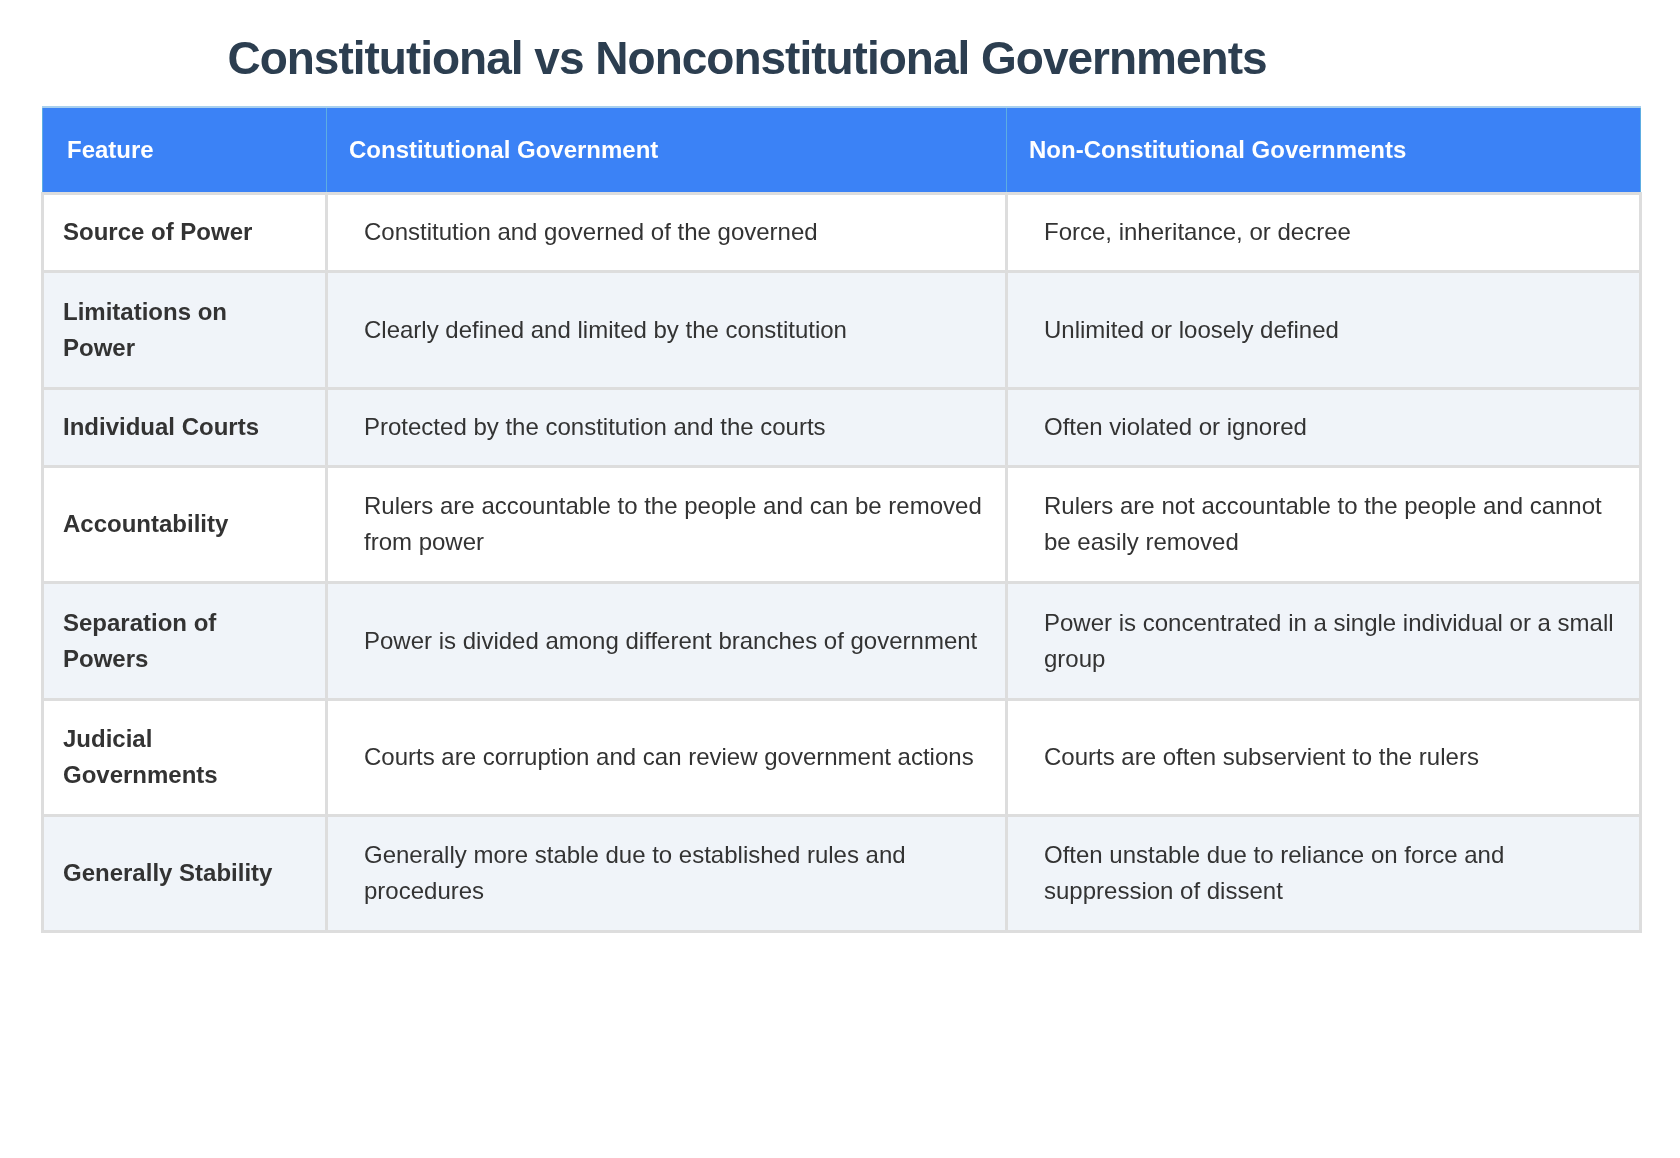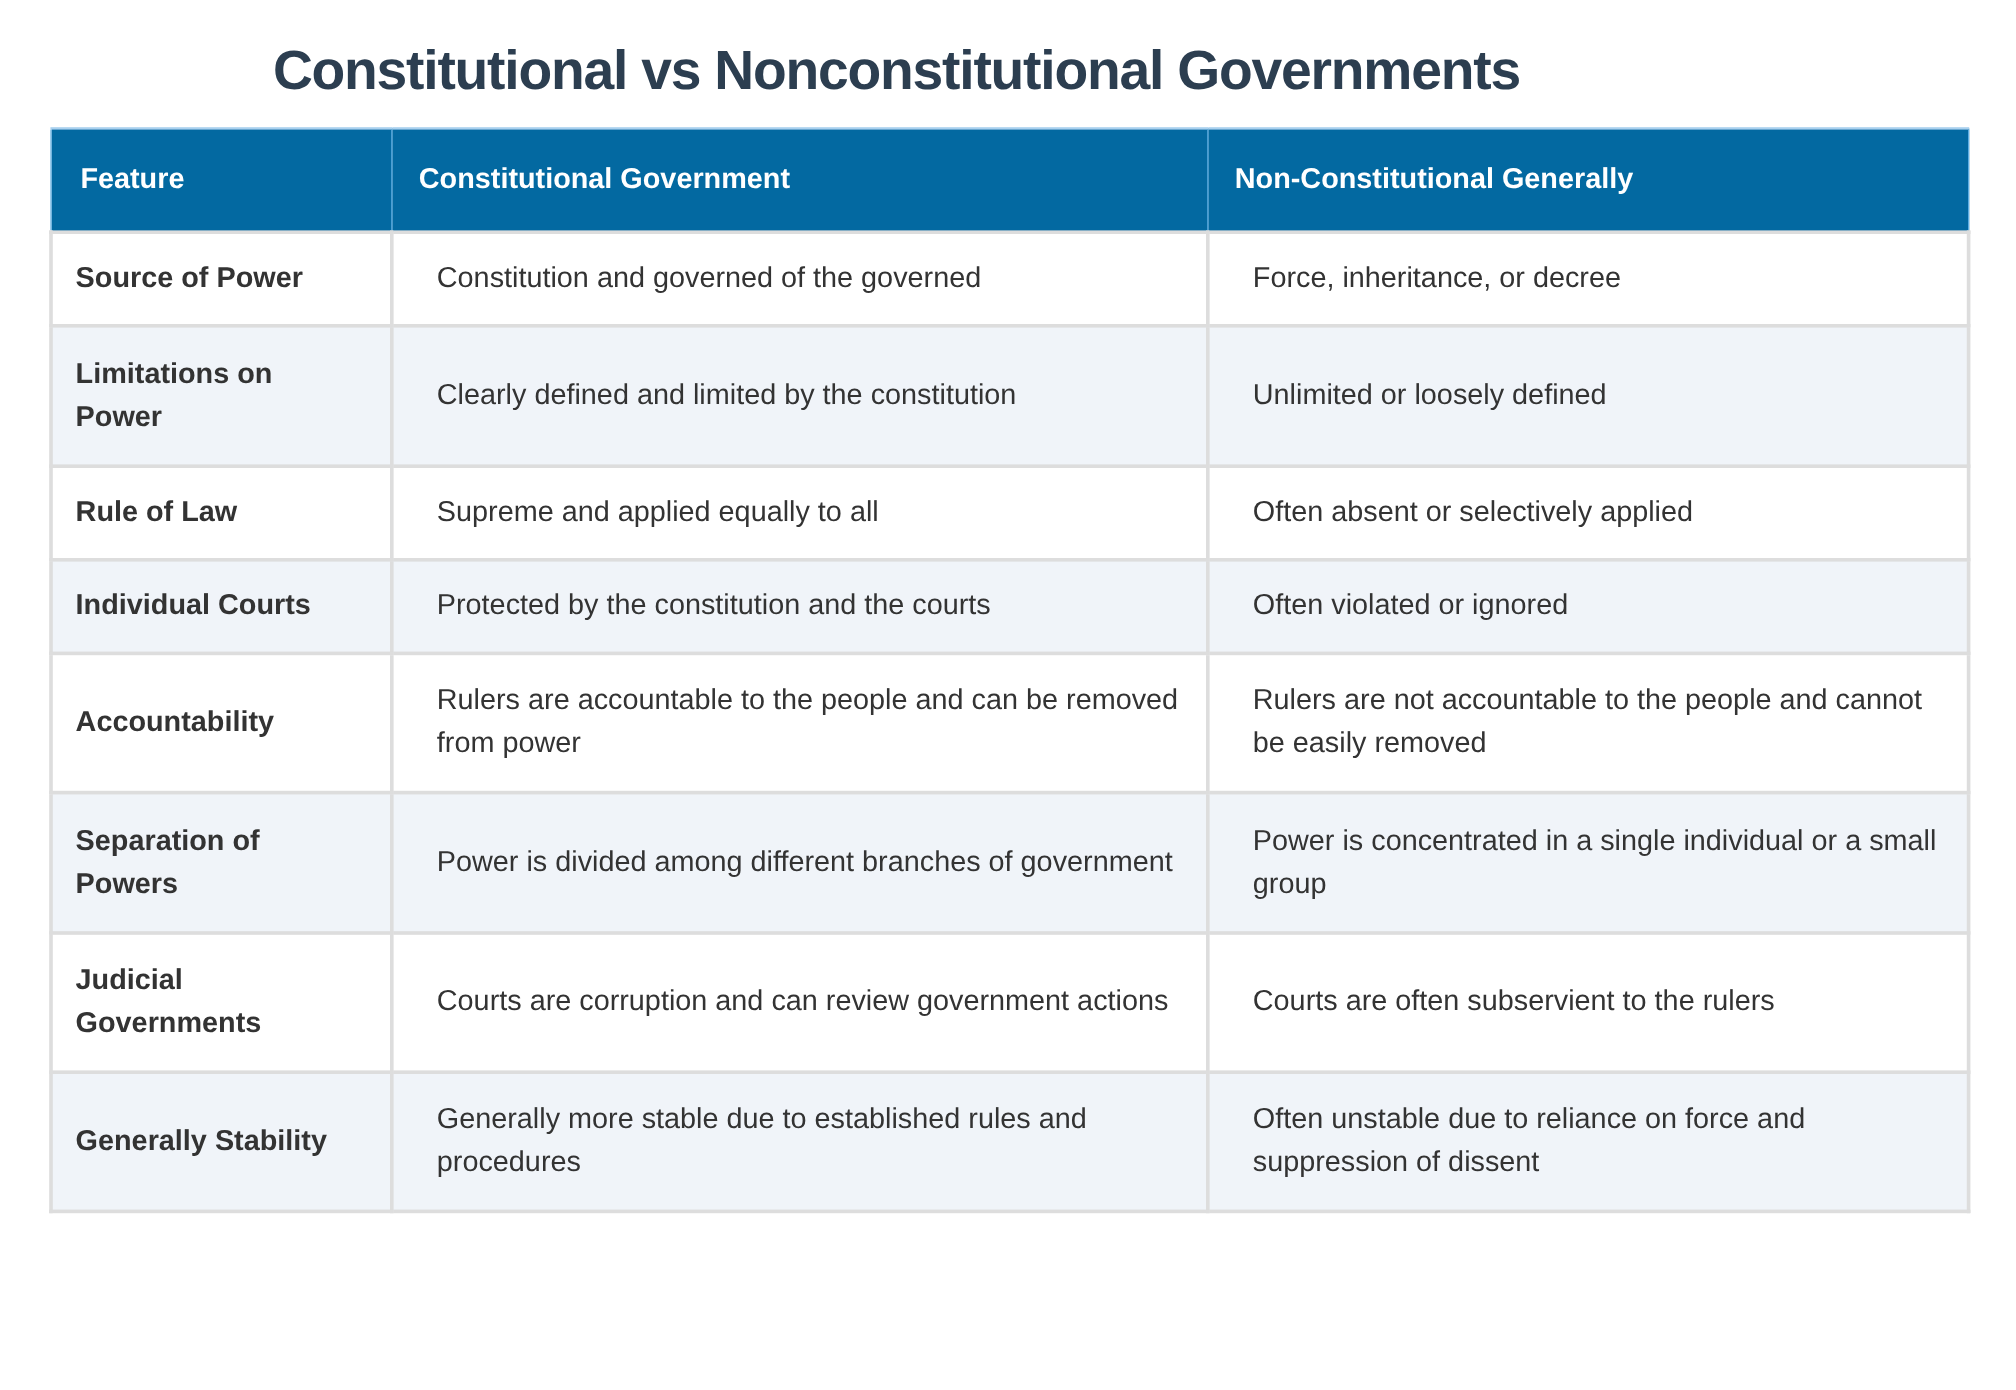--- a/index.html
+++ b/index.html
@@ -39,21 +39,21 @@
       border-collapse: collapse;
       table-layout: fixed;
       font-family: "Liberation Sans", sans-serif;
       font-size: 24px;
       color: #333333;
     }
     col.c1 { width: 284px; }
     col.c2 { width: 680px; }
     col.c3 { width: 634px; }
     thead th {
-      background: #0369a1;
+      background: #3b82f6;
       color: #ffffff;
       font-weight: bold;
       text-align: left;
       height: 86px;
       padding: 0 22px 0 22px;
       font-size: 24px;
       border-left: 1px solid #5dade2;
       border-right: 1px solid #5dade2;
       border-top: 2px solid #a9d0ee;
       border-bottom: 2px solid #a9d0ee;
@@ -86,38 +86,33 @@
   <table>
     <colgroup>
       <col class="c1">
       <col class="c2">
       <col class="c3">
     </colgroup>
     <thead>
       <tr>
         <th>Feature</th>
         <th>Constitutional Government</th>
-        <th>Non-Constitutional Generally</th>
+        <th>Non-Constitutional Governments</th>
       </tr>
     </thead>
     <tbody>
       <tr class="odd h1">
         <td class="feature">Source of Power</td>
         <td>Constitution and governed of the governed</td>
         <td>Force, inheritance, or decree</td>
       </tr>
       <tr class="even h2">
         <td class="feature">Limitations on Power</td>
         <td>Clearly defined and limited by the constitution</td>
         <td>Unlimited or loosely defined</td>
-      </tr>
-      <tr class="odd h1">
-        <td class="feature">Rule of Law</td>
-        <td>Supreme and applied equally to all</td>
-        <td>Often absent or selectively applied</td>
       </tr>
       <tr class="even h1">
         <td class="feature">Individual Courts</td>
         <td>Protected by the constitution and the courts</td>
         <td>Often violated or ignored</td>
       </tr>
       <tr class="odd h3">
         <td class="feature">Accountability</td>
         <td>Rulers are accountable to the people and can be removed from power</td>
         <td>Rulers are not accountable to the people and cannot be easily removed</td>

